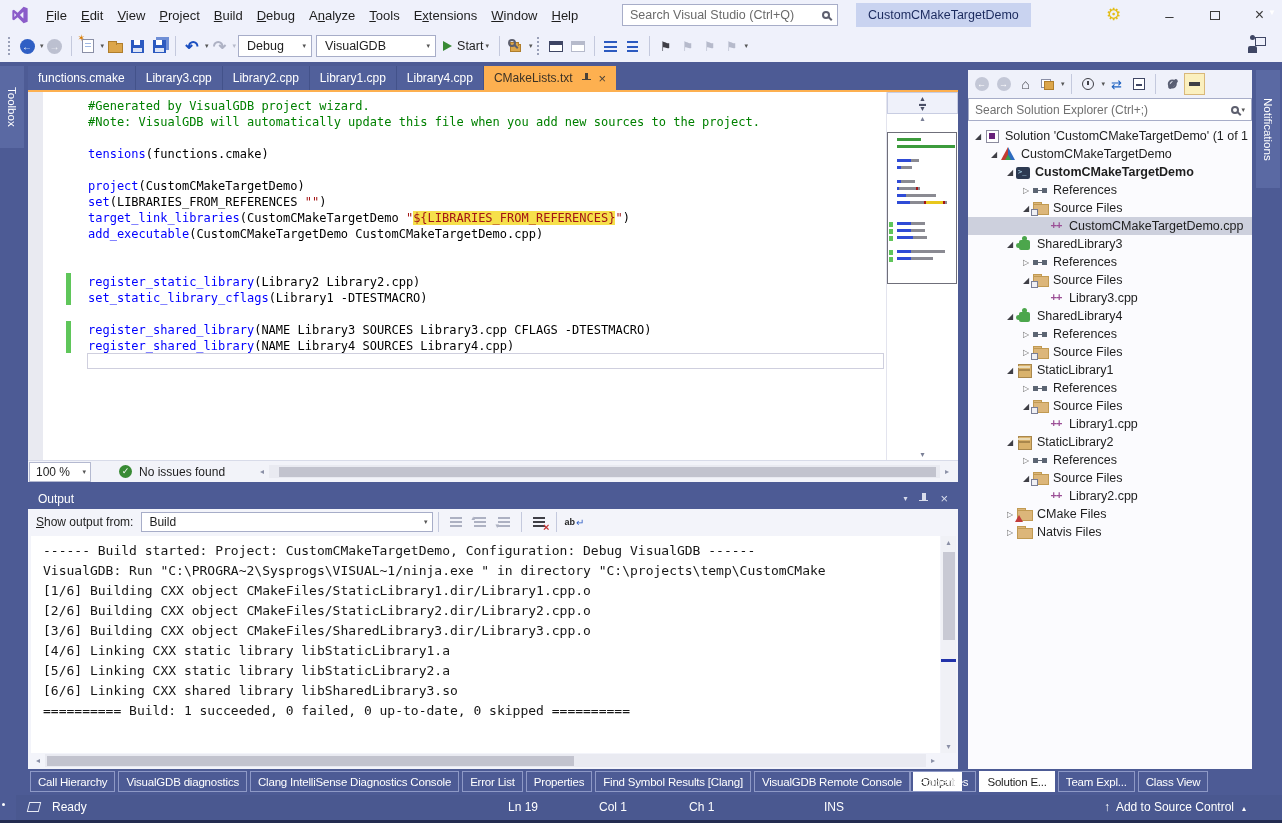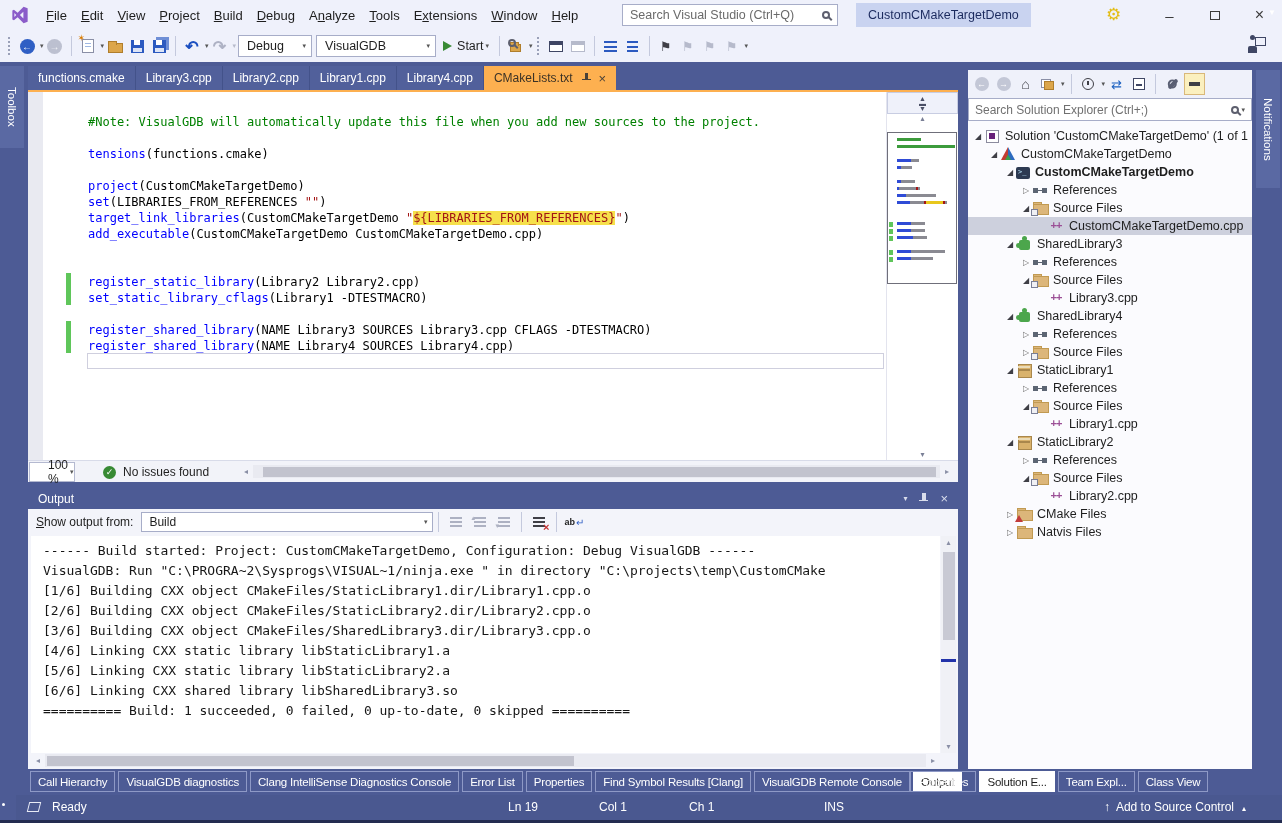--- a/index.html
+++ b/index.html
@@ -92,23 +92,23 @@
   .map-split{height:22px;background:#EFF1FA;border:1px solid #C8CDE2;display:flex;align-items:center;justify-content:center;flex-direction:column;font-size:7px;color:#4a4f66;line-height:5px}
   .map-up{height:16px;text-align:center;font-size:8px;color:#7A7F96}.map-up::before{content:'▴'}
   .map-thumb{position:absolute;left:0;top:40px;width:70px;height:152px;border:1px solid #6f6f7a}
   .map-seg{position:absolute;height:3px}
   .ms-com{background:#3C9B3C}.ms-cmd{background:#2F4BD6}.ms-pln{background:#8a8a92}.ms-str{background:#A31515}.ms-hl{background:#E8C71D}
   .map-change{position:absolute;left:2px;width:4px;height:5px;background:#5FC65A}
   .map-down{position:absolute;bottom:1px;width:100%;text-align:center;font-size:8px;color:#7A7F96}.map-down::before{content:'▾'}
 
   
   .ed-statusrow{position:absolute;left:28px;top:460px;width:930px;height:22px;background:#F2F3F9;border-top:1px solid #D8DBE9;display:flex;align-items:center;font-size:12px}
-  .zoom-combo{width:46px;height:20px;background:#fff;border:1px solid #B4B9D0;display:flex;align-items:center;padding:0 4px 0 18px;margin-left:1px}
+  .zoom-combo{width:62px;height:20px;background:#fff;border:1px solid #B4B9D0;display:flex;align-items:center;padding:0 4px 0 6px;margin-left:1px}
   .zoom-combo .cv{flex:1}
-  .ok-badge{display:flex;align-items:flex-end;margin-left:28px}
+  .ok-badge{display:flex;align-items:flex-start;margin-left:28px}
   .ok-circle{width:13px;height:13px;border-radius:50%;background:#388A34;color:#fff;font-size:9px;line-height:13px;text-align:center;margin-right:7px}
   .ok-circle::before{content:'✓'}
   .hscroll{flex:1;display:flex;align-items:center;margin:0 4px 0 30px;height:15px}
   .sb-arrow{font-size:8px;color:#8A8FA6;width:14px;text-align:center}
   .g-left::before{content:'◂'}.g-right::before{content:'▸'}
   .hs-track{flex:1;height:13px;background:#E9EAF1;position:relative}
   .hs-thumb{position:absolute;left:10px;right:4px;top:1.5px;height:10px;background:#C2C3CE}
 
   
   .output-title{position:absolute;left:28px;top:488px;width:930px;height:21px;display:flex;align-items:center;color:#fff;font-size:12px;padding-left:10px}
@@ -344,20 +344,21 @@
     </div>
   </div>
 <span class="tab-chev"></span>
 <div class="tab-underline"></div>
 
 <div class="editor-body">
   <div class="bp-margin"></div>
   <div id="code">
       <div class="code-line">
         <span class="change-bar"></span>
+        <span class="code-text"><span class="c-com">#Generated by VisualGDB project wizard.</span></span>
       </div>
       <div class="code-line">
         <span class="change-bar"></span>
         <span class="code-text"><span class="c-com">#Note: VisualGDB will automatically update this file when you add new sources to the project.</span></span>
       </div>
       <div class="code-line">
         <span class="change-bar"></span>
         <span class="code-text"></span>
       </div>
       <div class="code-line">

